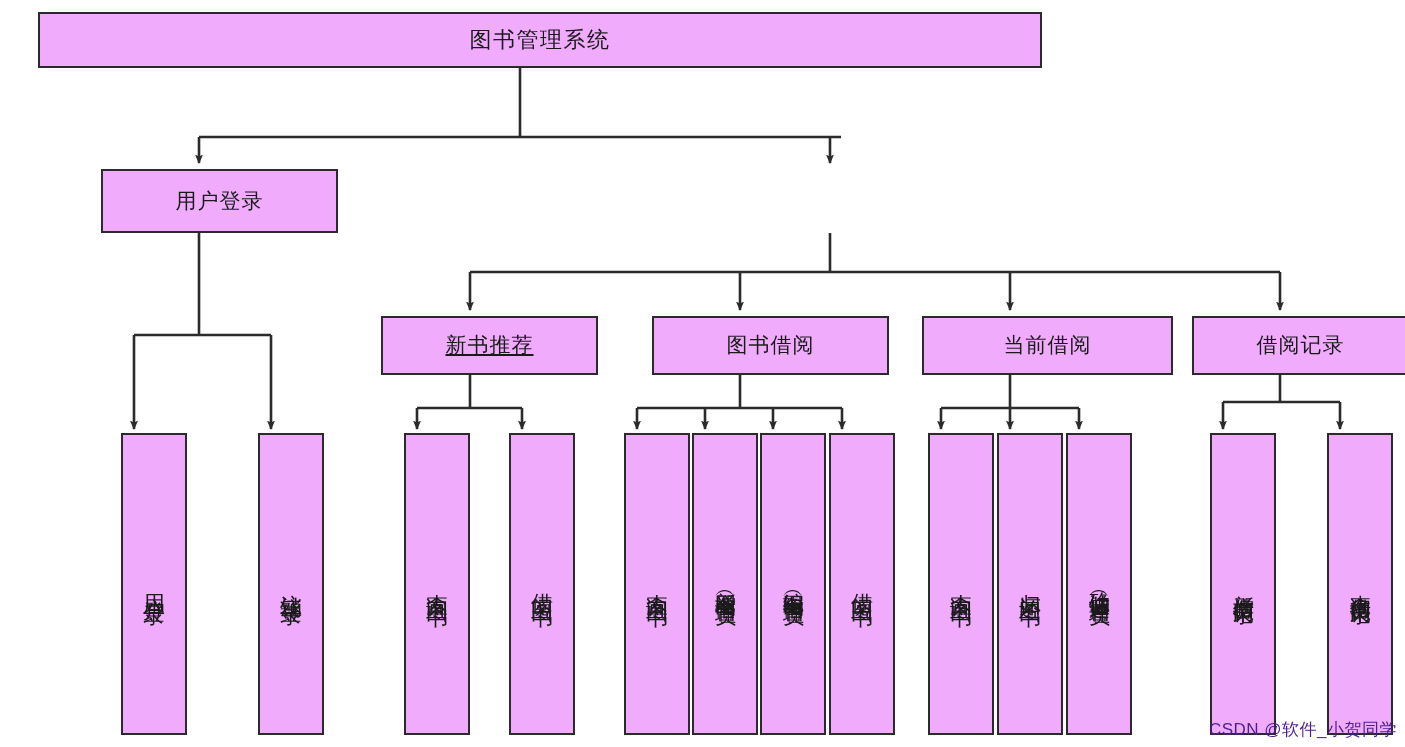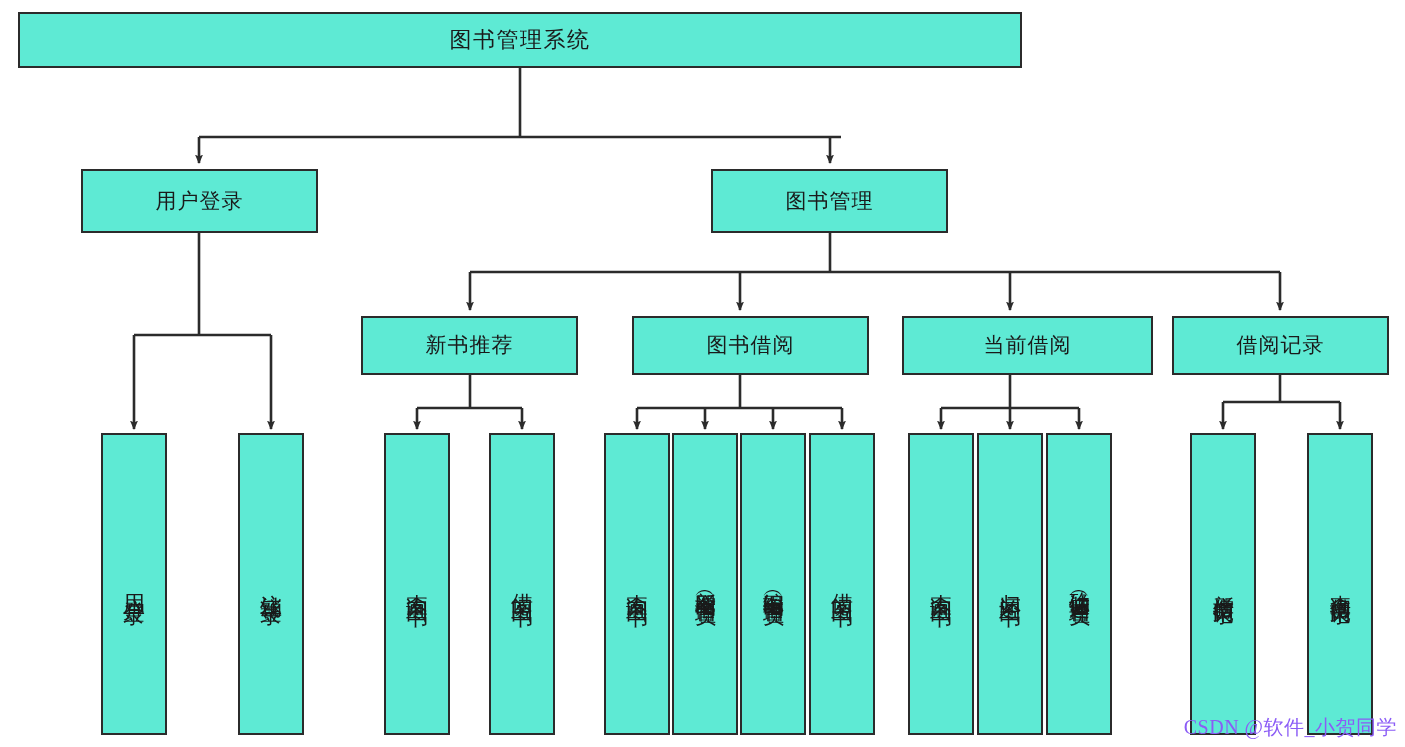--- a/index.html
+++ b/index.html
@@ -23,25 +23,26 @@
     left: 0;
     top: 0;
     width: 1405px;
     height: 747px;
     pointer-events: none;
   }
   .node {
     position: absolute;
     box-sizing: border-box;
     border: 2px solid #2b2b2b;
-    background: #5eead4;
+    background: #f0abfc;
     display: flex;
     align-items: center;
     justify-content: center;
     color: #1a1a1a;
+    margin-left: 20px;
   }
   .node .label {
     display: block;
     text-align: center;
     line-height: 1.18;
     white-space: nowrap;
   }
   
   .node.horiz .label {
     writing-mode: horizontal-tb;
@@ -65,25 +66,25 @@
     line-height: 1;
   }
   .node.vert.tall .label {
     font-size: 21px;
     letter-spacing: 2px;
   }
   #watermark {
     position: absolute;
     right: 8px;
     bottom: 6px;
-    font-size: 20px;
-    color: #8b5cf6;
+    font-size: 17px;
+    color: #4c1d95;
     letter-spacing: 0.5px;
     white-space: nowrap;
-    font-family: Liberation Serif, serif;
+    font-family: Liberation Sans, sans-serif;
   }
 </style>
 </head>
 <body>
 
 <div id="diagram-root">
 
   <svg id="edge-layer" viewBox="0 0 1405 747" width="1405" height="747" aria-hidden="true">
     <defs>
       <marker id="arrowhead" markerWidth="11" markerHeight="11" refX="8.4" refY="4" orient="auto" markerUnits="userSpaceOnUse">
@@ -136,25 +137,22 @@
     </g>
   </svg>
 
   <div class="node horiz" id="node-root" style="left:18px; top:12px; width:1004px; height:56px;">
     <span class="label">图书管理系统</span>
   </div>
 
   <div class="node horiz" style="left:81px; top:169px; width:237px; height:64px;">
     <span class="label">用户登录</span>
   </div>
-  <div class="node horiz" style="left:711px; top:169px; width:237px; height:64px;">
-    <span class="label">图书管理</span>
-  </div>
-
-  <div class="node horiz" style="left:361px; top:316px; width:217px; height:59px;">
+
+  <div class="node horiz" style="left:361px; top:316px; width:217px; height:59px;text-decoration:underline;">
     <span class="label">新书推荐</span>
   </div>
   <div class="node horiz" style="left:632px; top:316px; width:237px; height:59px;">
     <span class="label">图书借阅</span>
   </div>
   <div class="node horiz" style="left:902px; top:316px; width:251px; height:59px;">
     <span class="label">当前借阅</span>
   </div>
   <div class="node horiz" style="left:1172px; top:316px; width:217px; height:59px;font-family:Liberation Serif, serif;">
     <span class="label">借阅记录</span>

